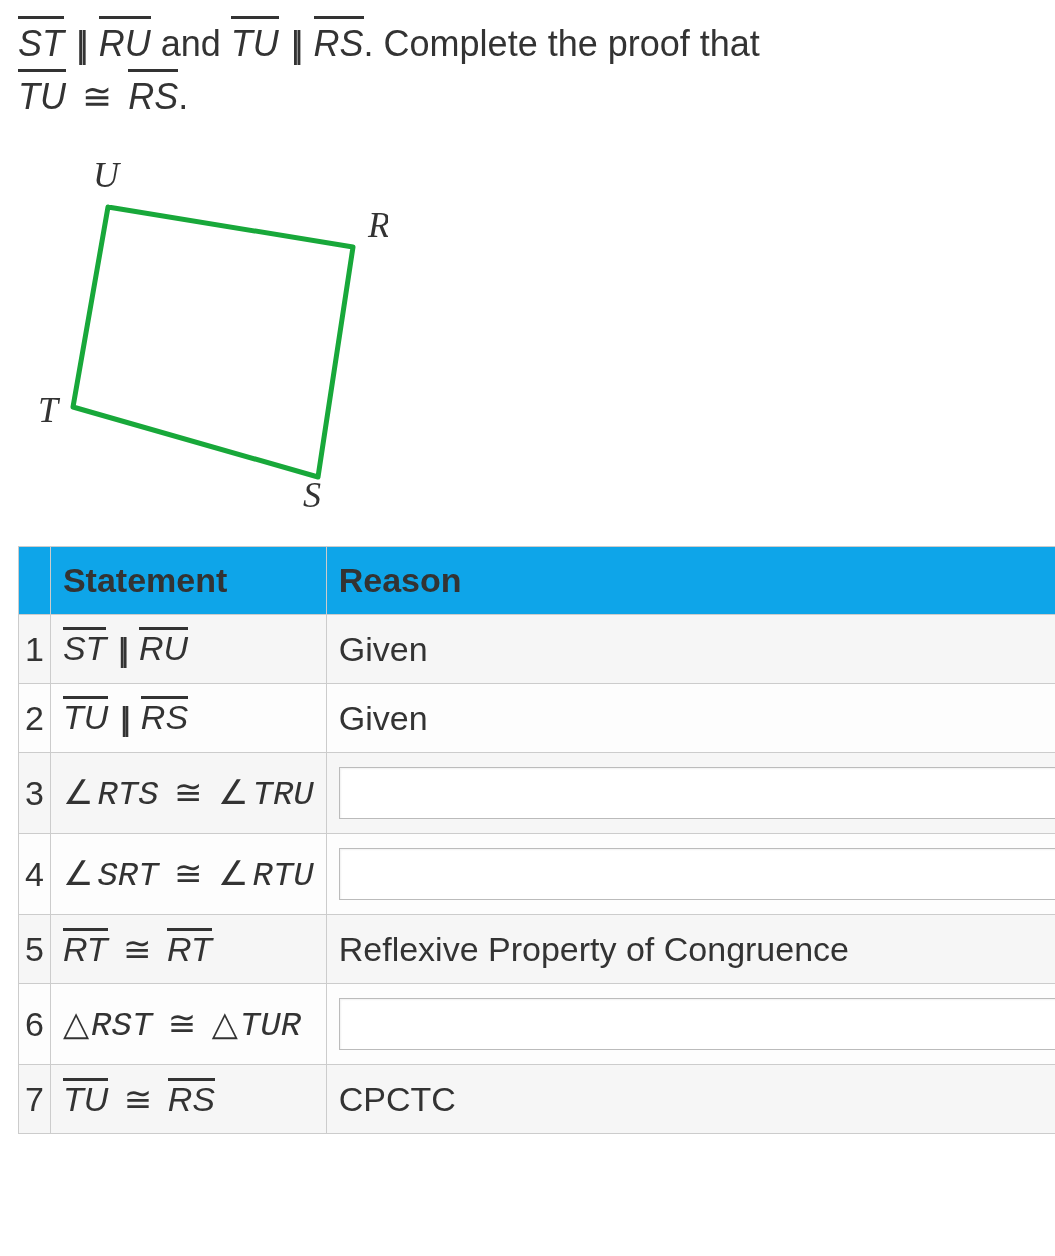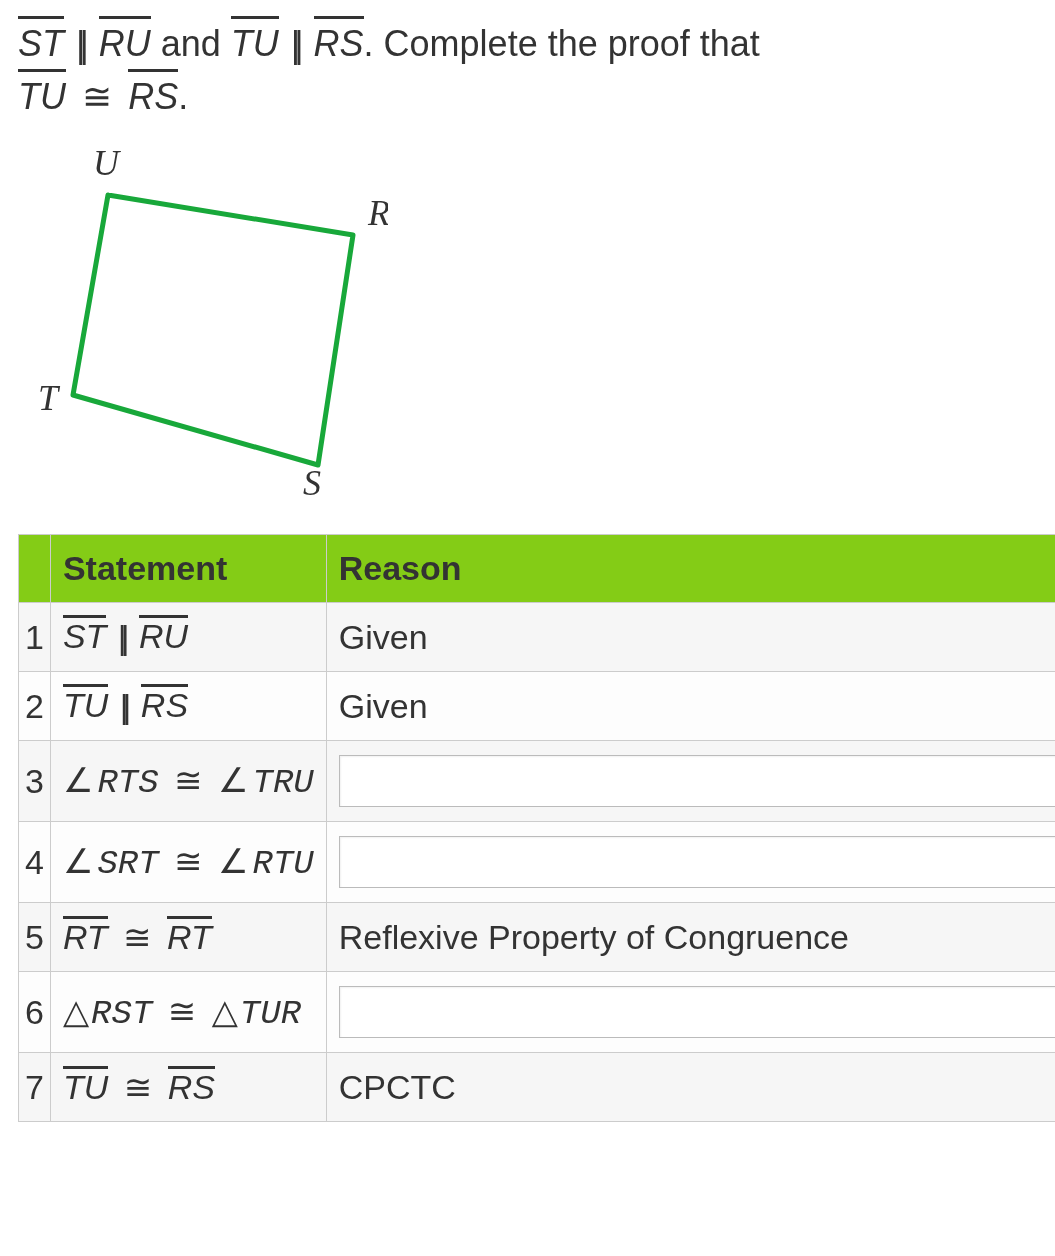--- a/index.html
+++ b/index.html
@@ -5,21 +5,21 @@
     * { box-sizing: border-box; }
     body {
       margin: 0;
       padding: 18px 0 18px 18px;
       font-family: Verdana, Geneva, sans-serif;
       font-size: 36px;
       color: #333;
       background: #fff;
       width: 1055px;
     }
-    .problem-text { line-height: 1.45; margin-bottom: 12px; }
+    .problem-text { line-height: 1.45; margin-bottom: 24px; }
     .seg { display: inline-block; position: relative; font-style: italic; }
     .seg::before { content: ""; position: absolute; top: -2px; left: 0; right: 0; border-top: 3px solid #333; }
     .ital { font-style: italic; font-family: Liberation Mono, monospace; }
     .par { display: inline-block; letter-spacing: -6px; margin: 0 6px 0 2px; vertical-align: -1px; }
     .cong { display:inline-block; margin: 0 6px; }
     .angle { display:inline-block; margin-right: 4px; font-style: normal; }
     .tri { display:inline-block; margin-right: 2px; font-style: normal; }
 
     .diagram { margin: 0 0 30px 10px; }
 
@@ -27,21 +27,21 @@
       border-collapse: collapse;
       width: 100%;
       font-size: 34px;
     }
     table.proof th, table.proof td {
       border: 1px solid #ccc;
       padding: 14px 12px;
       text-align: left;
       vertical-align: middle;
     }
-    table.proof th { font-weight: bold; background: #84cc16; }
+    table.proof th { font-weight: bold; background: #0ea5e9; }
     table.proof tr:nth-child(even) td { background: #f6f6f6; }
     table.proof tr:nth-child(odd) td { background: #fdfdfd; }
     table.proof td.num { text-align: right; font-weight: normal; width: 44px; padding: 14px 6px; }
     table.proof td.stmt { width: 260px; white-space: nowrap; }
     .reason-input {
       display: inline-block;
       border: 1px solid #bbb;
       background: #fff;
       height: 52px;
       width: 720px;

